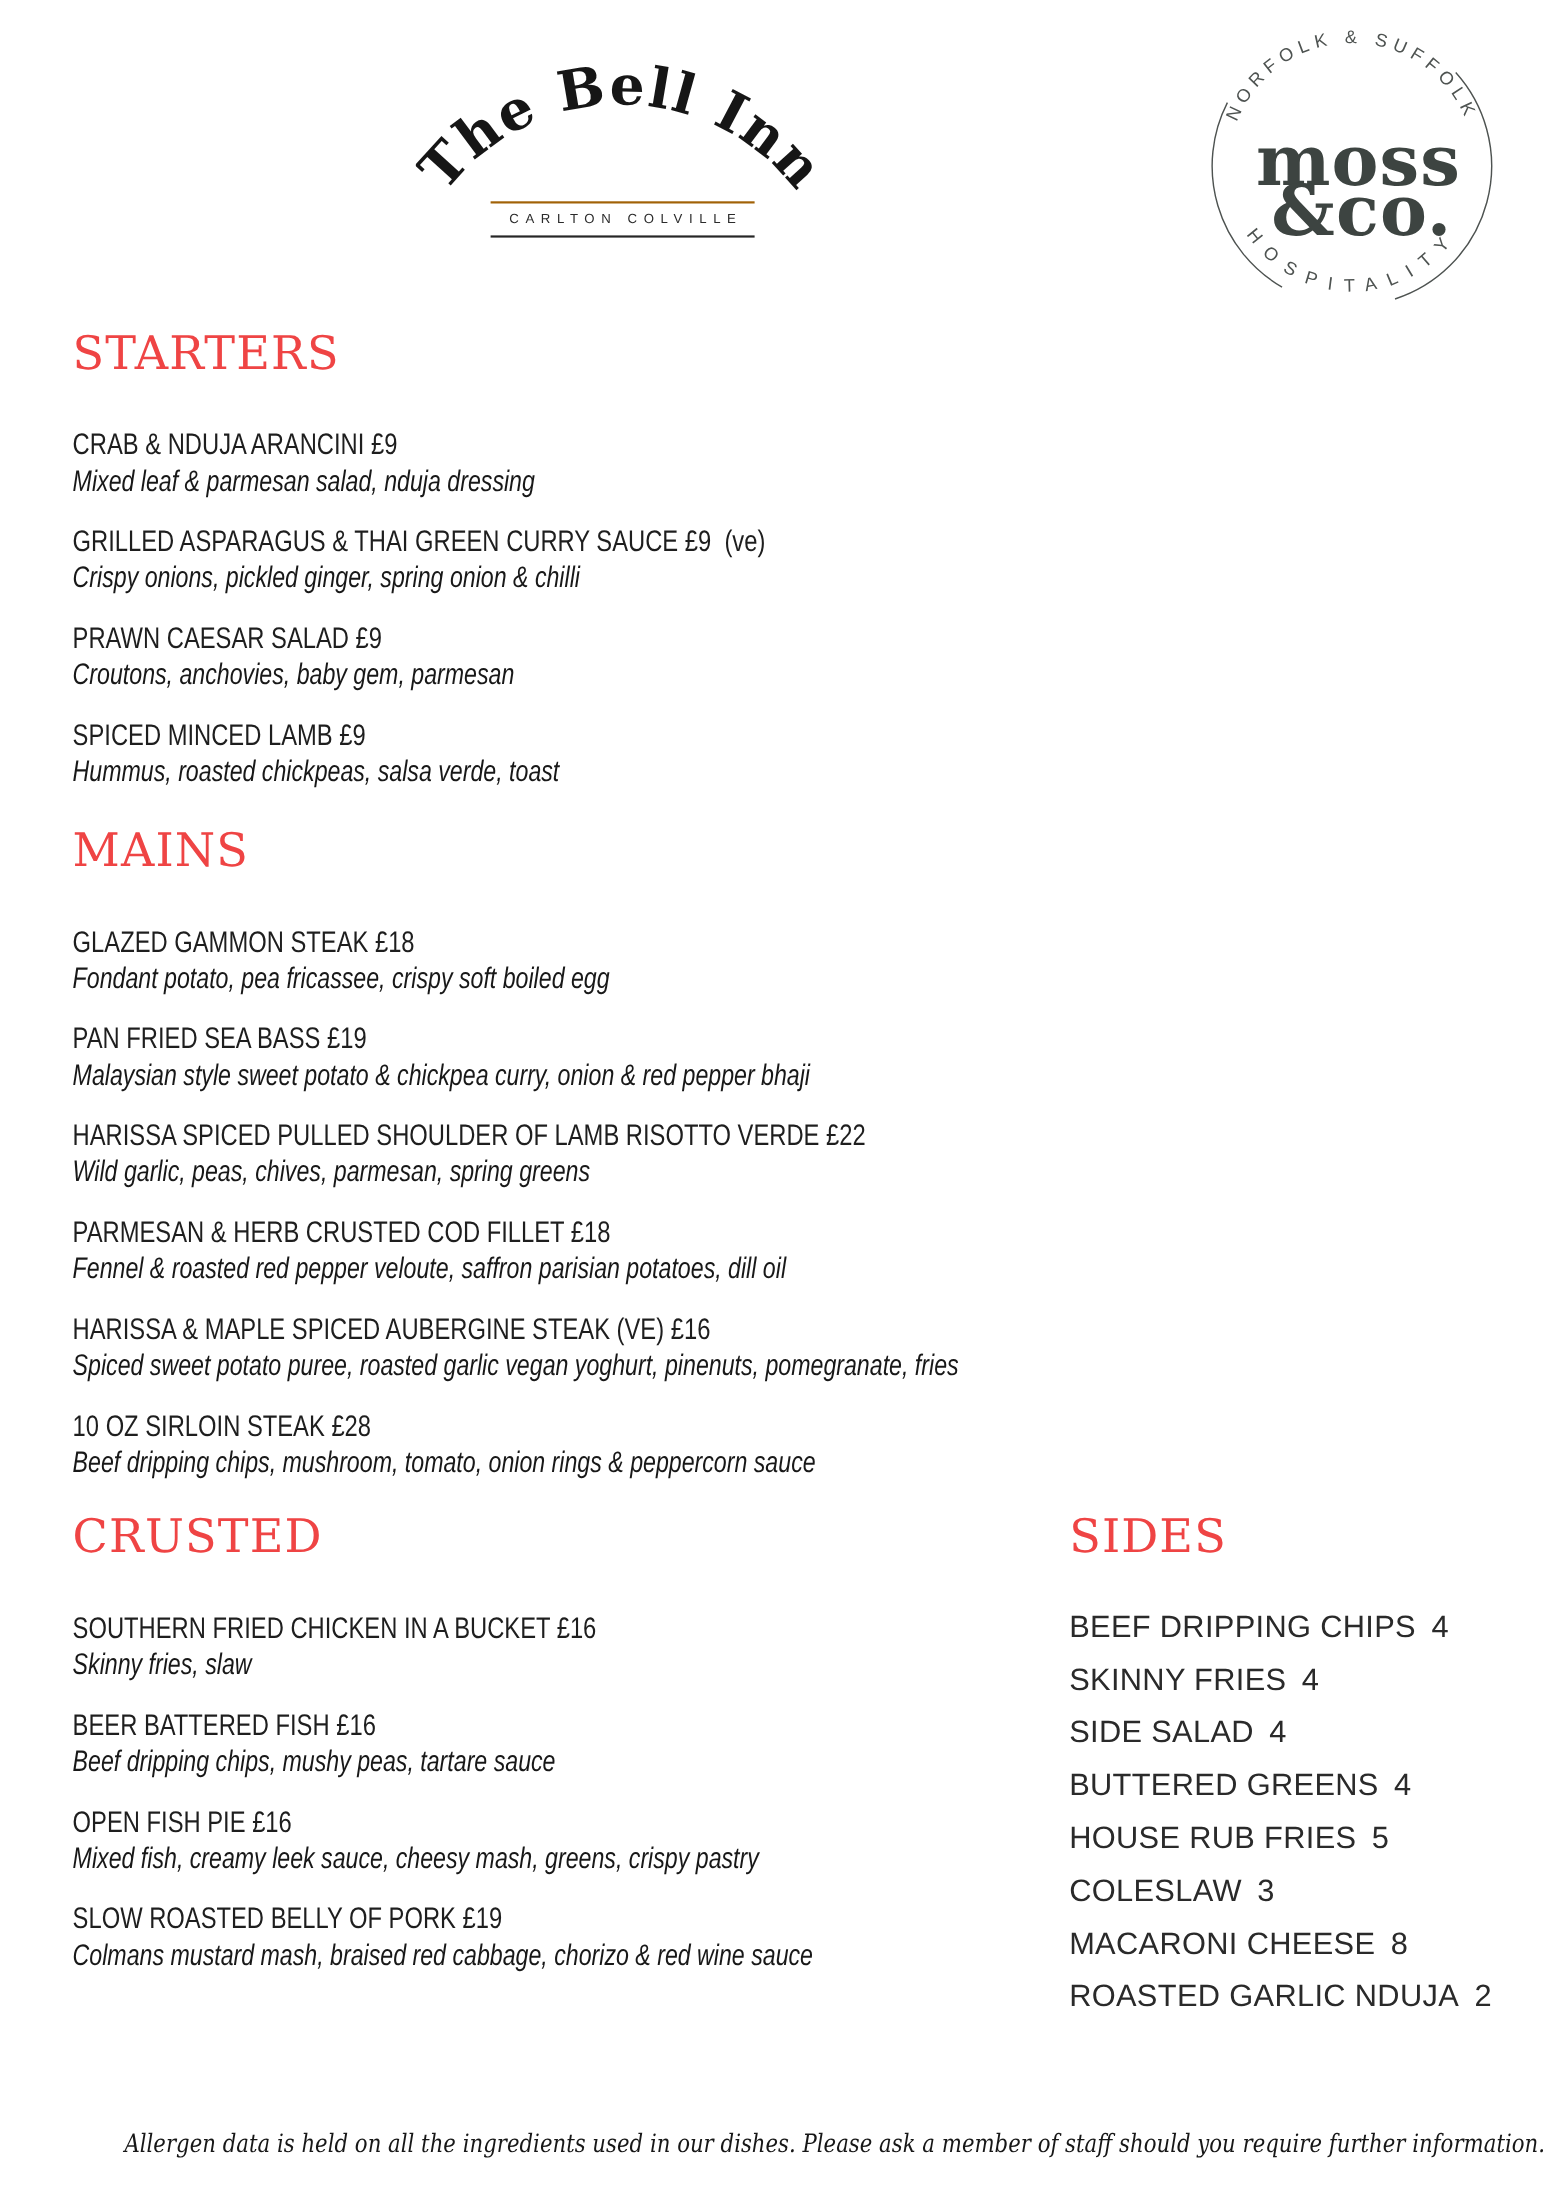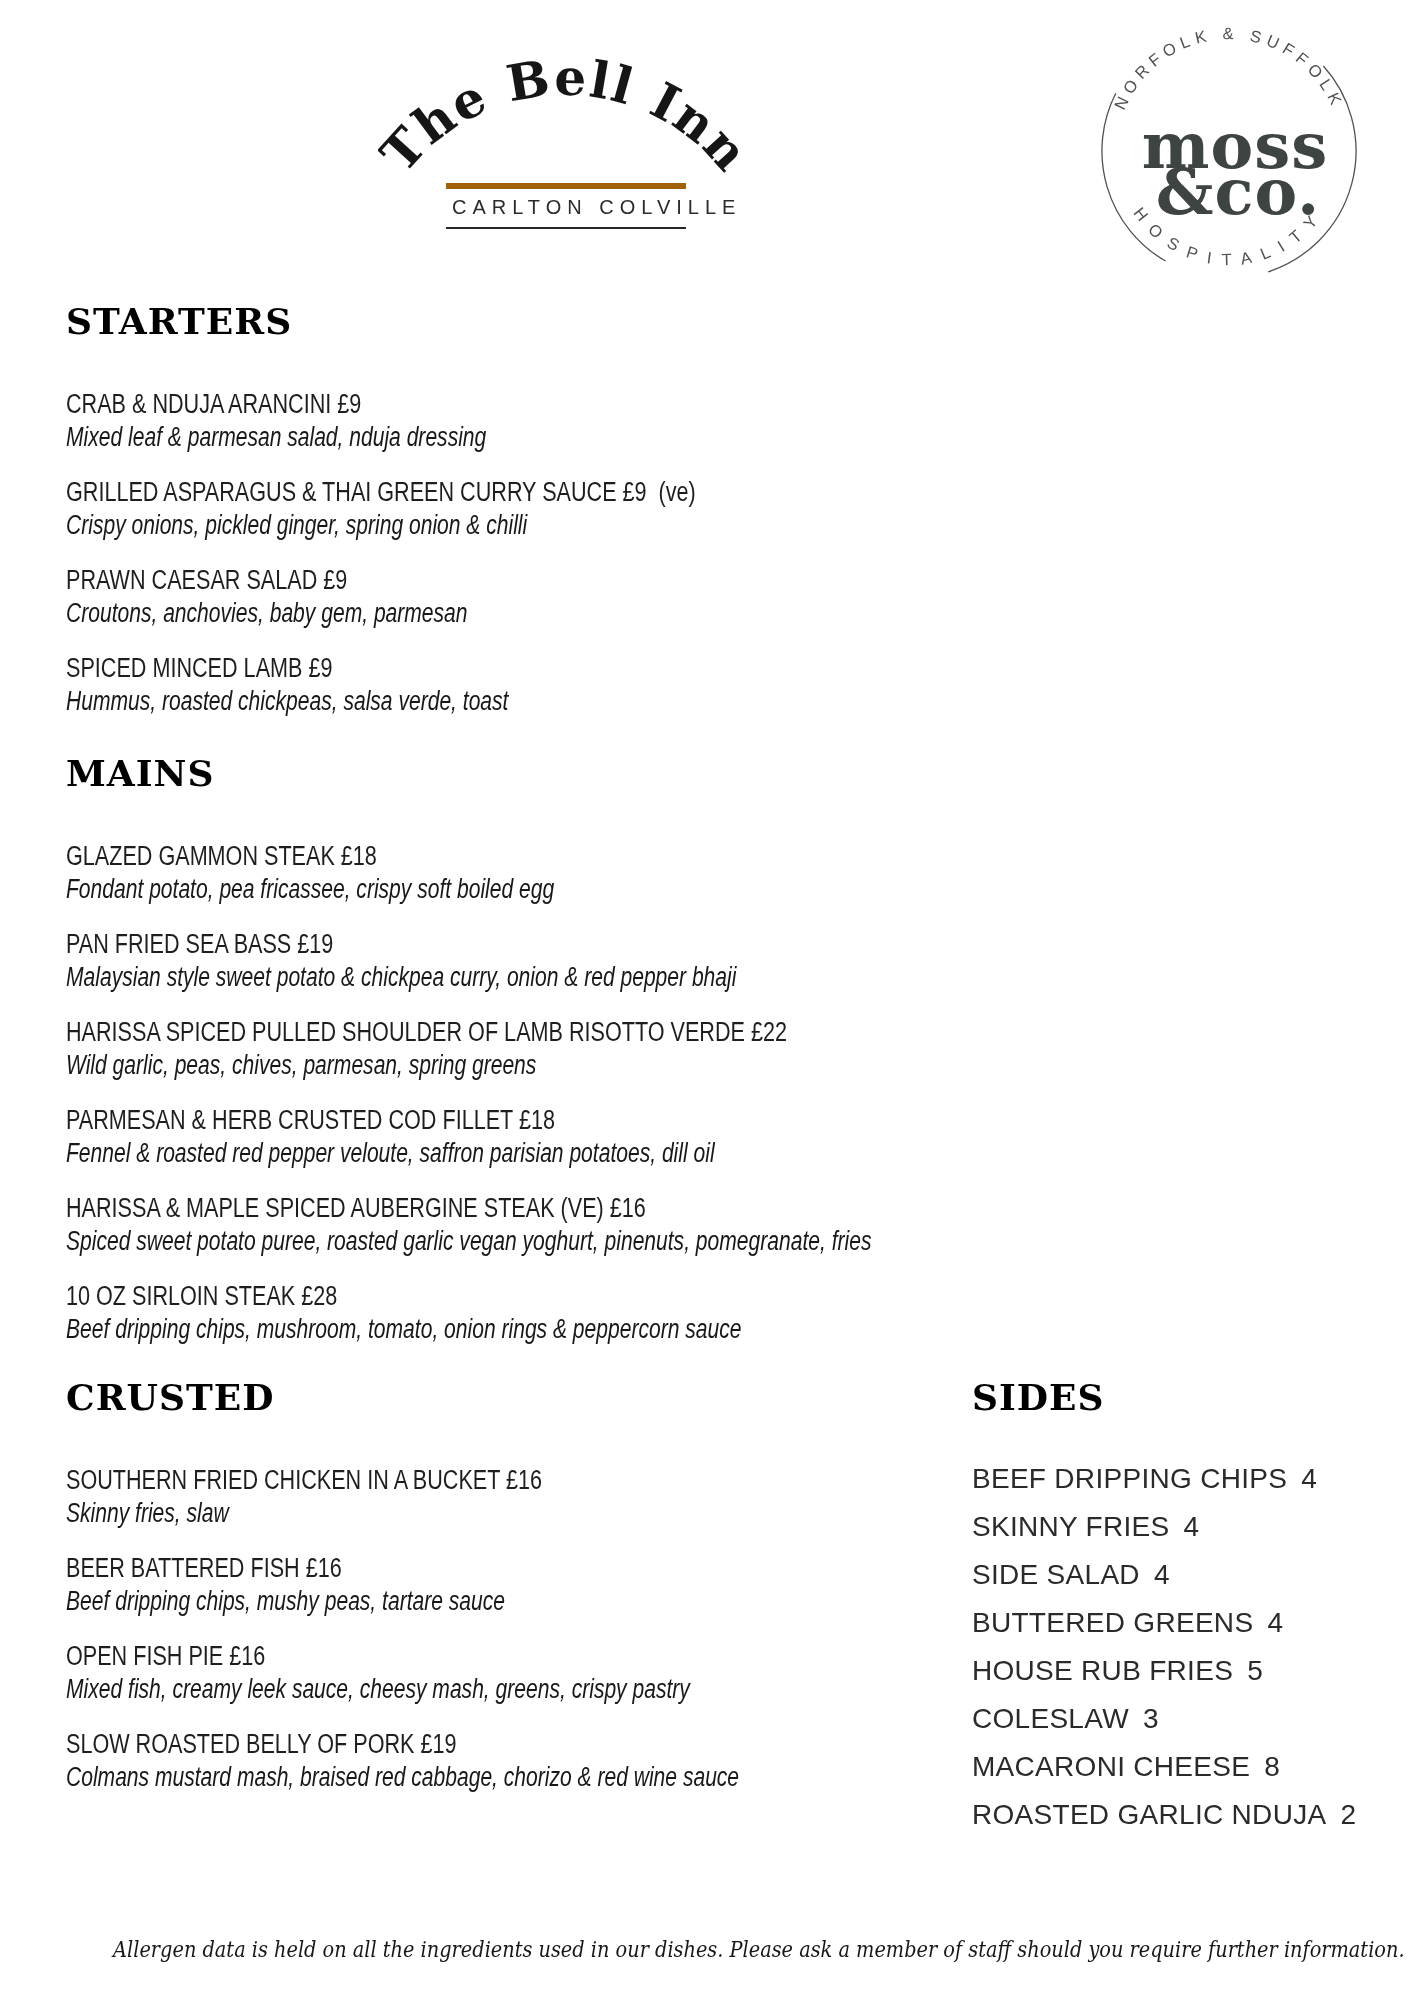--- a/index.html
+++ b/index.html
@@ -28,26 +28,26 @@
     letter-spacing: 2px;
     fill: #161616;
   }
   .brand-sub {
     position: absolute;
     left: 446px;
     top: 183px;
     width: 240px;
     box-sizing: border-box;
     text-align: center;
-    font-size: 20px;
+    font-size: 12px;
     font-weight: 400;
     letter-spacing: 6px;
     text-indent: 6px;
     color: #2b2b2b;
-    border-top: 6px solid #a16207;
+    border-top: 2px solid #a16207;
     border-bottom: 2px solid #262626;
     padding: 7px 0 8px 0;
     white-space: nowrap;
   }
 
   
   .mossco-svg {
     position: absolute;
     left: 1092px;
     top: 14px;
@@ -76,25 +76,25 @@
   
   .content {
     position: absolute;
     left: 66px;
     top: 298px;
     width: 1290px;
   }
   .section-title {
     margin: 0 0 44px 0;
     font-family: "DejaVu Serif", serif;
-    font-weight: 700;
-    font-size: 36px;
+    font-weight: 400;
+    font-size: 42px;
     line-height: 46px;
     letter-spacing: 1px;
-    color: #000000;
+    color: #ef4444;
   }
   .section-mains .section-title { margin-top: 32px; }
   .item { margin-bottom: 22px; }
   .item-name {
     font-size: 27px;
     line-height: 32px;
     color: #1e1e1e;
     white-space: pre;
     transform: scaleX(0.80);
     transform-origin: left center;

